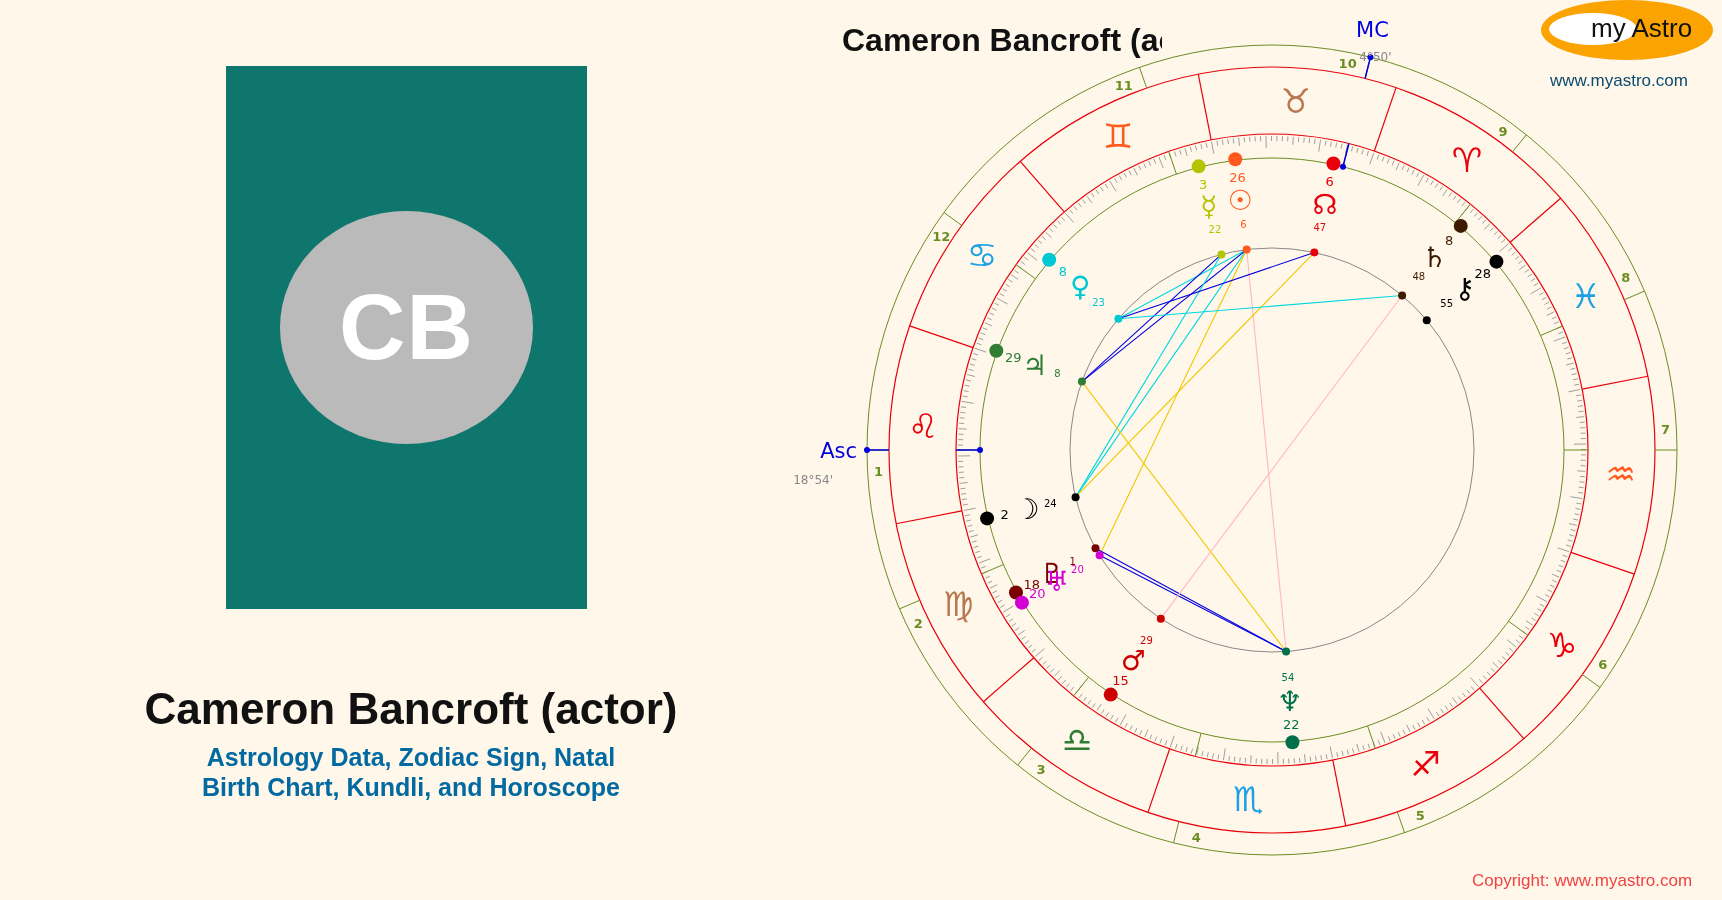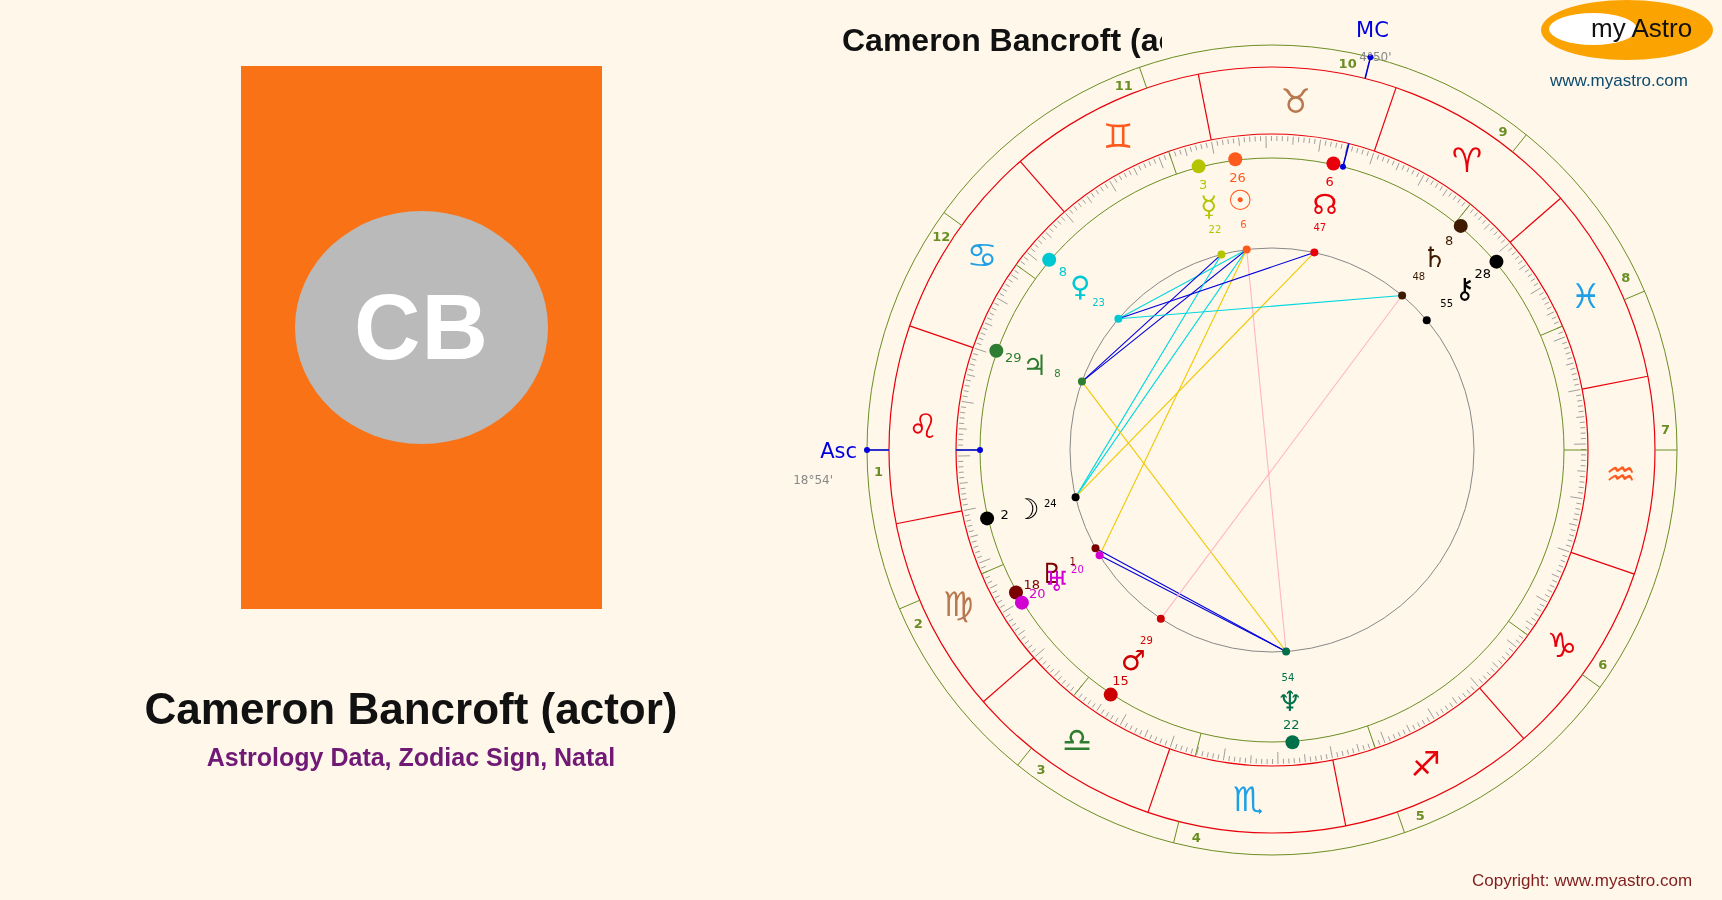--- a/index.html
+++ b/index.html
@@ -1,41 +1,42 @@
 <!DOCTYPE html>
 <html><head>
 <meta charset="utf-8">
 <style>
   html, body { margin:0; padding:0; }
   body { width:1722px; height:900px; background:#fff7ea; position:relative; overflow:hidden; font-family:"Liberation Sans", sans-serif; }
-  .photo { position:absolute; left:241px; top:66px; width:361px; height:543px; background:#f97316; }
+  .photo { position:absolute; left:226px; top:66px; width:361px; height:543px; background:#0f766e; }
   .avatar { position:absolute; left:54px; top:145px; width:253px; height:233px; border-radius:50%; background:#bababa; display:flex; align-items:center; justify-content:center; }
   .avatar span { color:#fff; font-weight:bold; font-size:92px; font-family:"Liberation Sans", sans-serif; letter-spacing:1px; }
   .name { position:absolute; left:0; width:822px; top:684px; text-align:center; font-weight:bold; font-size:44px; color:#111; }
-  .subtitle { position:absolute; left:0; width:822px; top:742px; text-align:center; font-weight:bold; font-size:25px; line-height:30px; color:#701a75; }
+  .subtitle { position:absolute; left:0; width:822px; top:742px; text-align:center; font-weight:bold; font-size:25px; line-height:30px; color:#0369a1; }
   .chart-title { position:absolute; left:842px; top:22px; width:320px; overflow:hidden; white-space:nowrap; font-weight:bold; font-size:32px; color:#111; }
   .logo { position:absolute; left:1541px; top:0; width:172px; height:60px; }
   .logo-oval { position:absolute; left:0; top:0; width:172px; height:60px; border-radius:50%; background:#fba300; }
   .logo-inner { position:absolute; left:8px; top:13px; width:88px; height:32px; border-radius:50%; background:#fff; }
   .logo-text { position:absolute; left:50px; top:13px; font-size:26px; color:#111; }
   .site-url { position:absolute; left:1550px; top:71px; font-size:17px; color:#0c4a6e; }
-  .copyright { position:absolute; left:1472px; top:871px; font-size:17px; color:#7f1d1d; }
+  .copyright { position:absolute; left:1472px; top:871px; font-size:17px; color:#ef4444; }
   svg.wheel { position:absolute; left:0; top:0; }
 </style>
 </head>
 <body>
 
 <div class="photo">
   <div class="avatar">
     <span>CB</span>
   </div>
 </div>
 <div class="name">Cameron Bancroft (actor)</div>
 <div class="subtitle">
   <div>Astrology Data, Zodiac Sign, Natal</div>
+  <div>Birth Chart, Kundli, and Horoscope</div>
 </div>
 
 <svg class="wheel" id="wheel" width="1722" height="900">
     <circle cx="1272" cy="450" r="405" fill="none" stroke="#6b8e23" stroke-width="1"></circle>
     <circle cx="1272" cy="450" r="383" fill="none" stroke="#e8000b" stroke-width="1.2"></circle>
     <circle cx="1272" cy="450" r="316" fill="none" stroke="#e8000b" stroke-width="1.2"></circle>
     <circle cx="1272" cy="450" r="292" fill="none" stroke="#6b8e23" stroke-width="1"></circle>
     <circle cx="1272" cy="450" r="202" fill="none" stroke="#888" stroke-width="1"></circle>
     <line x1="1508.6189051827143" y1="243.58417282065395" x2="1499.5761444750947" y2="251.47267577018312" stroke="#888" stroke-width="0.8"></line>
     <line x1="1504.9804140663437" y1="239.48604164693708" x2="1501.2705348614654" y2="242.83817474173108" stroke="#888" stroke-width="0.8"></line>

